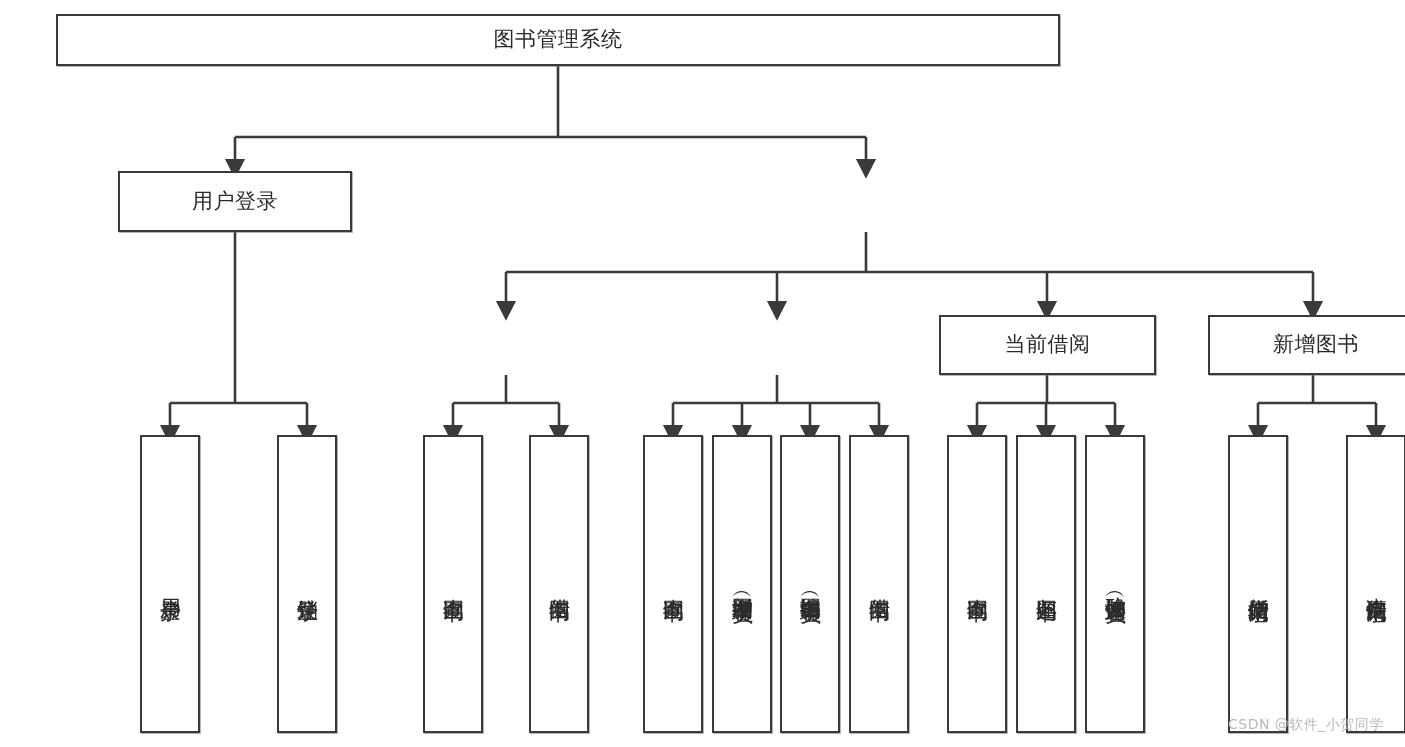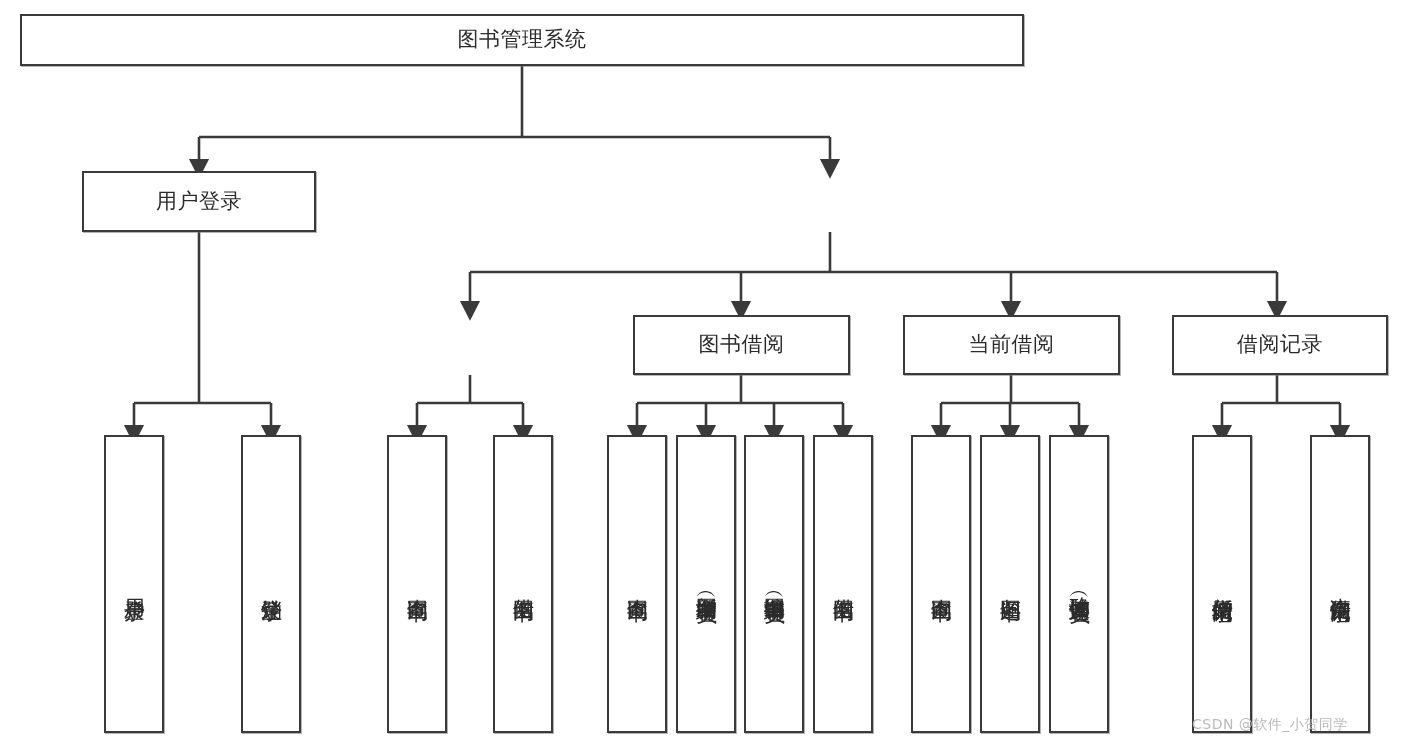--- a/index.html
+++ b/index.html
@@ -12,20 +12,21 @@
     width: 1405px;
     height: 747px;
     font-family: "DejaVu Sans", "Liberation Sans", sans-serif;
     overflow: hidden;
     position: relative;
   }
   #diagram-root {
     position: relative;
     width: 1212px;
     height: 747px;
+    margin-left: 36px;
   }
   svg.diagram-svg {
     position: absolute;
     left: 0;
     top: 0;
     width: 1405px;
     height: 747px;
   }
   
   .node-box {
@@ -124,28 +125,25 @@
   </svg>
 
   <div class="node-box" style="left:20px; top:14px; width:1004px; height:52px;">
     <span class="node-label">图书管理系统</span>
   </div>
 
   <div class="node-box" style="left:82px; top:171px; width:234px; height:61px;">
     <span class="node-label">用户登录</span>
   </div>
 
-  <div class="node-box" style="left:633px; top:315px; width:217px; height:60px;">
-    <span class="node-label">图书借阅</span>
-  </div>
   <div class="node-box" style="left:903px; top:315px; width:217px; height:60px;">
     <span class="node-label">当前借阅</span>
   </div>
   <div class="node-box" style="left:1172px; top:315px; width:216px; height:60px;">
-    <span class="node-label">借阅记录</span>
+    <span class="node-label">新增图书</span>
   </div>
 
   <div class="node-box vertical" style="left:104px; top:435px; width:60px; height:298px;">
     <span class="node-label">用户登录</span>
   </div>
   <div class="node-box vertical" style="left:241px; top:435px; width:60px; height:298px;">
     <span class="node-label">注销登录</span>
   </div>
 
   <div class="node-box vertical" style="left:387px; top:435px; width:60px; height:298px;">

